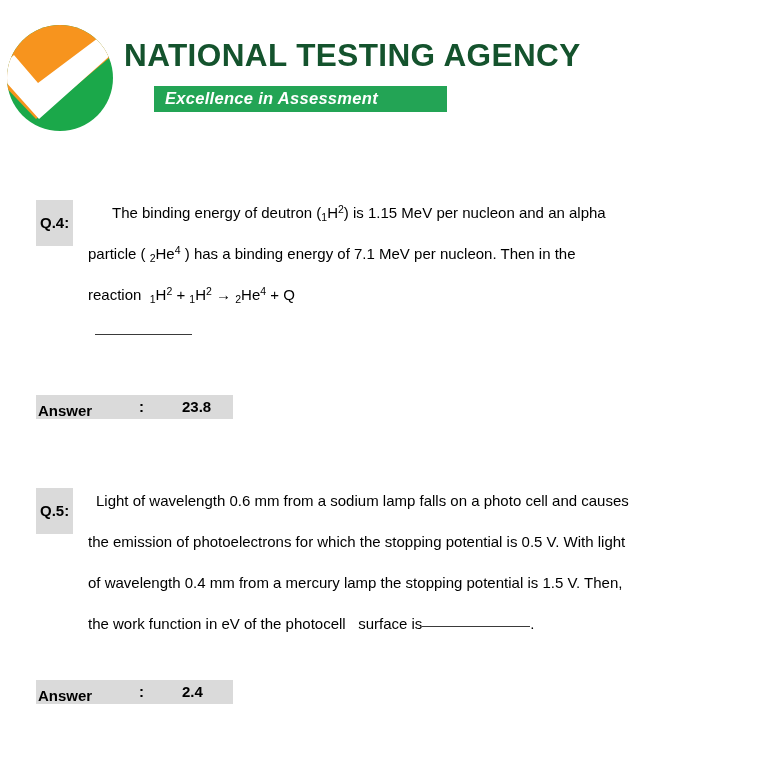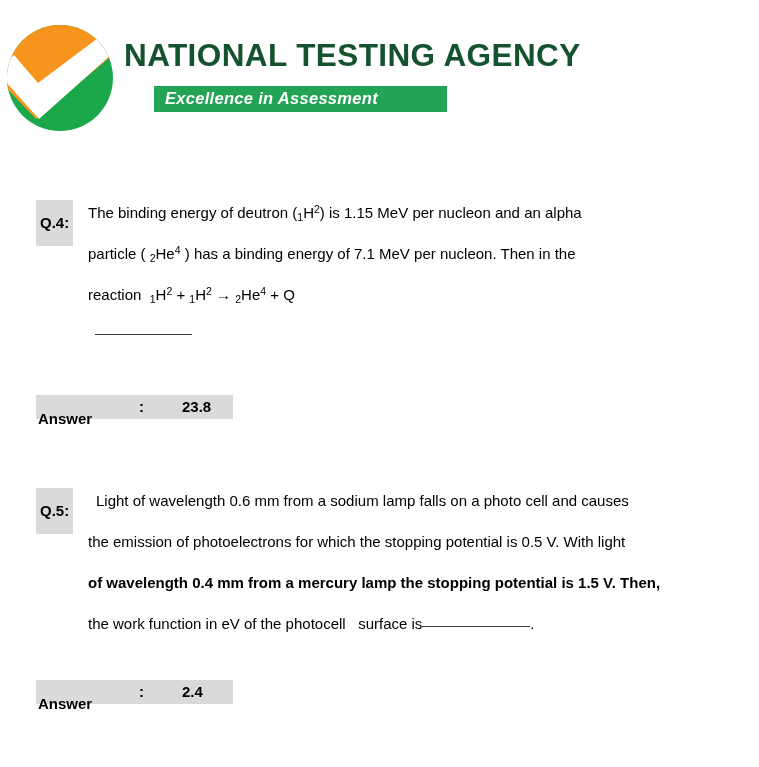--- a/index.html
+++ b/index.html
@@ -135,21 +135,21 @@
     position: absolute;
     left: 36px;
     top: 0;
     width: 197px;
     height: 24px;
     background: #dadada;
   }
   .answer-label {
     position: absolute;
     left: 38px;
-    top: 12px;
+    top: 4px;
     height: 24px;
     line-height: 24px;
     font-size: 15px;
     font-weight: bold;
   }
   .answer-colon {
     position: absolute;
     left: 139px;
     top: 0;
     height: 24px;
@@ -193,21 +193,21 @@
     <span>Excellence in Assessment</span>
   </div>
 </div>
 
 <div class="sheet">
 
   <div class="question-block" style="position:absolute; left:0; top:42px; width:759px;">
 
     <div class="qlabel">Q.4:</div>
 
-    <div class="qline" style="top:0;">
+    <div class="qline" style="top:0;margin-left:24px;">
       <span class="qtext"><span style="white-space: pre;">The binding energy of deutron (</span><sub>1</sub><span style="white-space: pre;">H</span><sup>2</sup><span style="white-space: pre;">) is 1.15 MeV per nucleon and an alpha</span></span>
     </div>
     <div class="qline" style="position:absolute; top:41px; left:0; width:759px;padding-left:28px;">
       <span class="qtext"><span style="white-space: pre;">particle ( </span><sub>2</sub><span style="white-space: pre;">He</span><sup>4</sup><span style="white-space: pre;"> ) has a binding energy of 7.1 MeV per nucleon. Then in the</span></span>
     </div>
     <div class="qline" style="position:absolute; top:82px; left:0; width:759px;">
       <span class="qtext"><span style="white-space: pre;">reaction  </span><sub>1</sub><span style="white-space: pre;">H</span><sup>2</sup><span style="white-space: pre;"> + </span><sub>1</sub><span style="white-space: pre;">H</span><sup>2</sup><span style="white-space: pre;"> → </span><sub>2</sub><span style="white-space: pre;">He</span><sup>4</sup><span style="white-space: pre;"> + Q</span></span>
     </div>
     <div class="qline tight" style="position:absolute; top:123px; left:0; width:759px;">
       <span class="qtext"><span class="blank blank-q4"></span></span>
@@ -224,21 +224,21 @@
   <div class="question-block" style="position:absolute; left:0; top:330px; width:759px;">
 
     <div class="qlabel">Q.5:</div>
 
     <div class="qline" style="top:0;margin-left:8px;">
       <span class="qtext"><span style="white-space: pre;">Light of wavelength 0.6 mm from a sodium lamp falls on a photo cell and causes</span></span>
     </div>
     <div class="qline" style="position:absolute; top:41px; left:0; width:759px;">
       <span class="qtext"><span style="white-space: pre;">the emission of photoelectrons for which the stopping potential is 0.5 V. With light</span></span>
     </div>
-    <div class="qline" style="position:absolute; top:82px; left:0; width:691px;font-weight:bold;">
+    <div class="qline" style="position:absolute; top:82px; left:0; width:691px;">
       <span class="qtext"><span style="white-space: pre;">of wavelength 0.4 mm from a mercury lamp the stopping potential is 1.5 V. Then,</span></span>
     </div>
     <div class="qline" style="position:absolute; top:123px; left:0; width:759px;">
       <span class="qtext"><span style="white-space: pre;">the work function in eV of the photocell   surface is</span><span class="blank blank-q5"></span><span style="white-space: pre;">.</span></span>
     </div>
 
     <div class="answer-row" style="position:absolute; top:200px; left:0; width:759px;">
       <div class="answer-hl"></div>
       <div class="answer-label">Answer</div>
       <div class="answer-colon">:</div>

